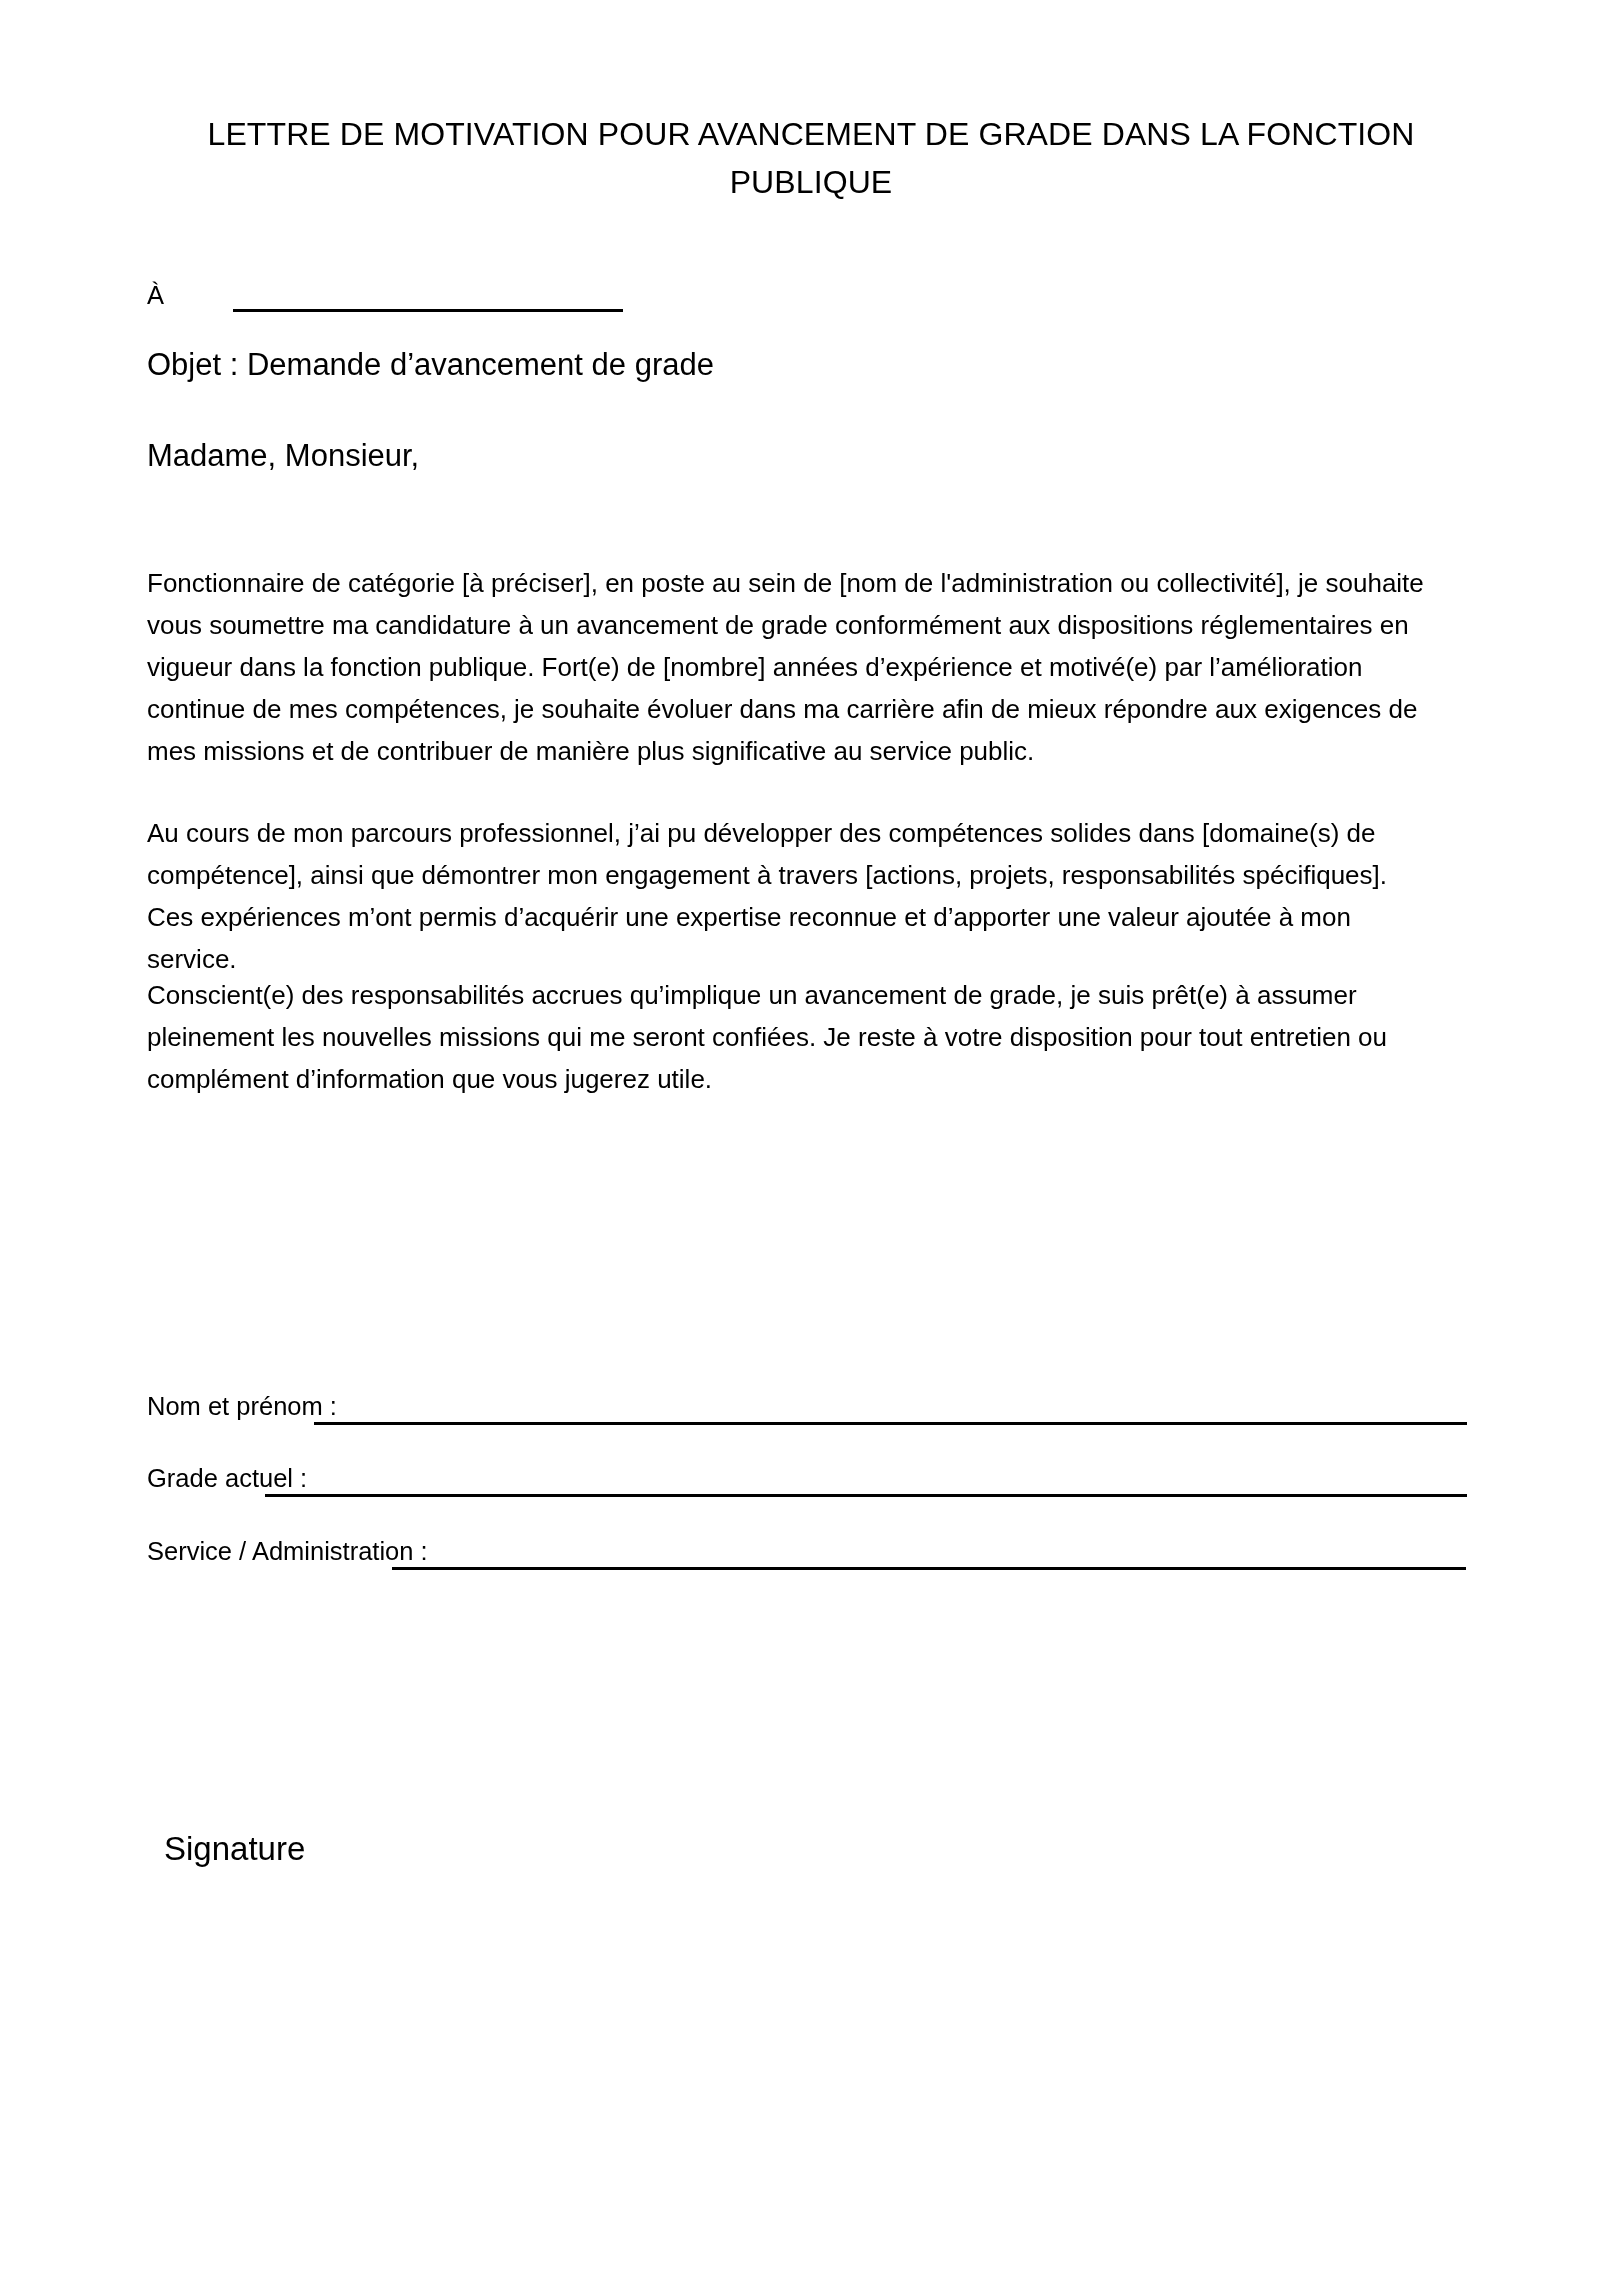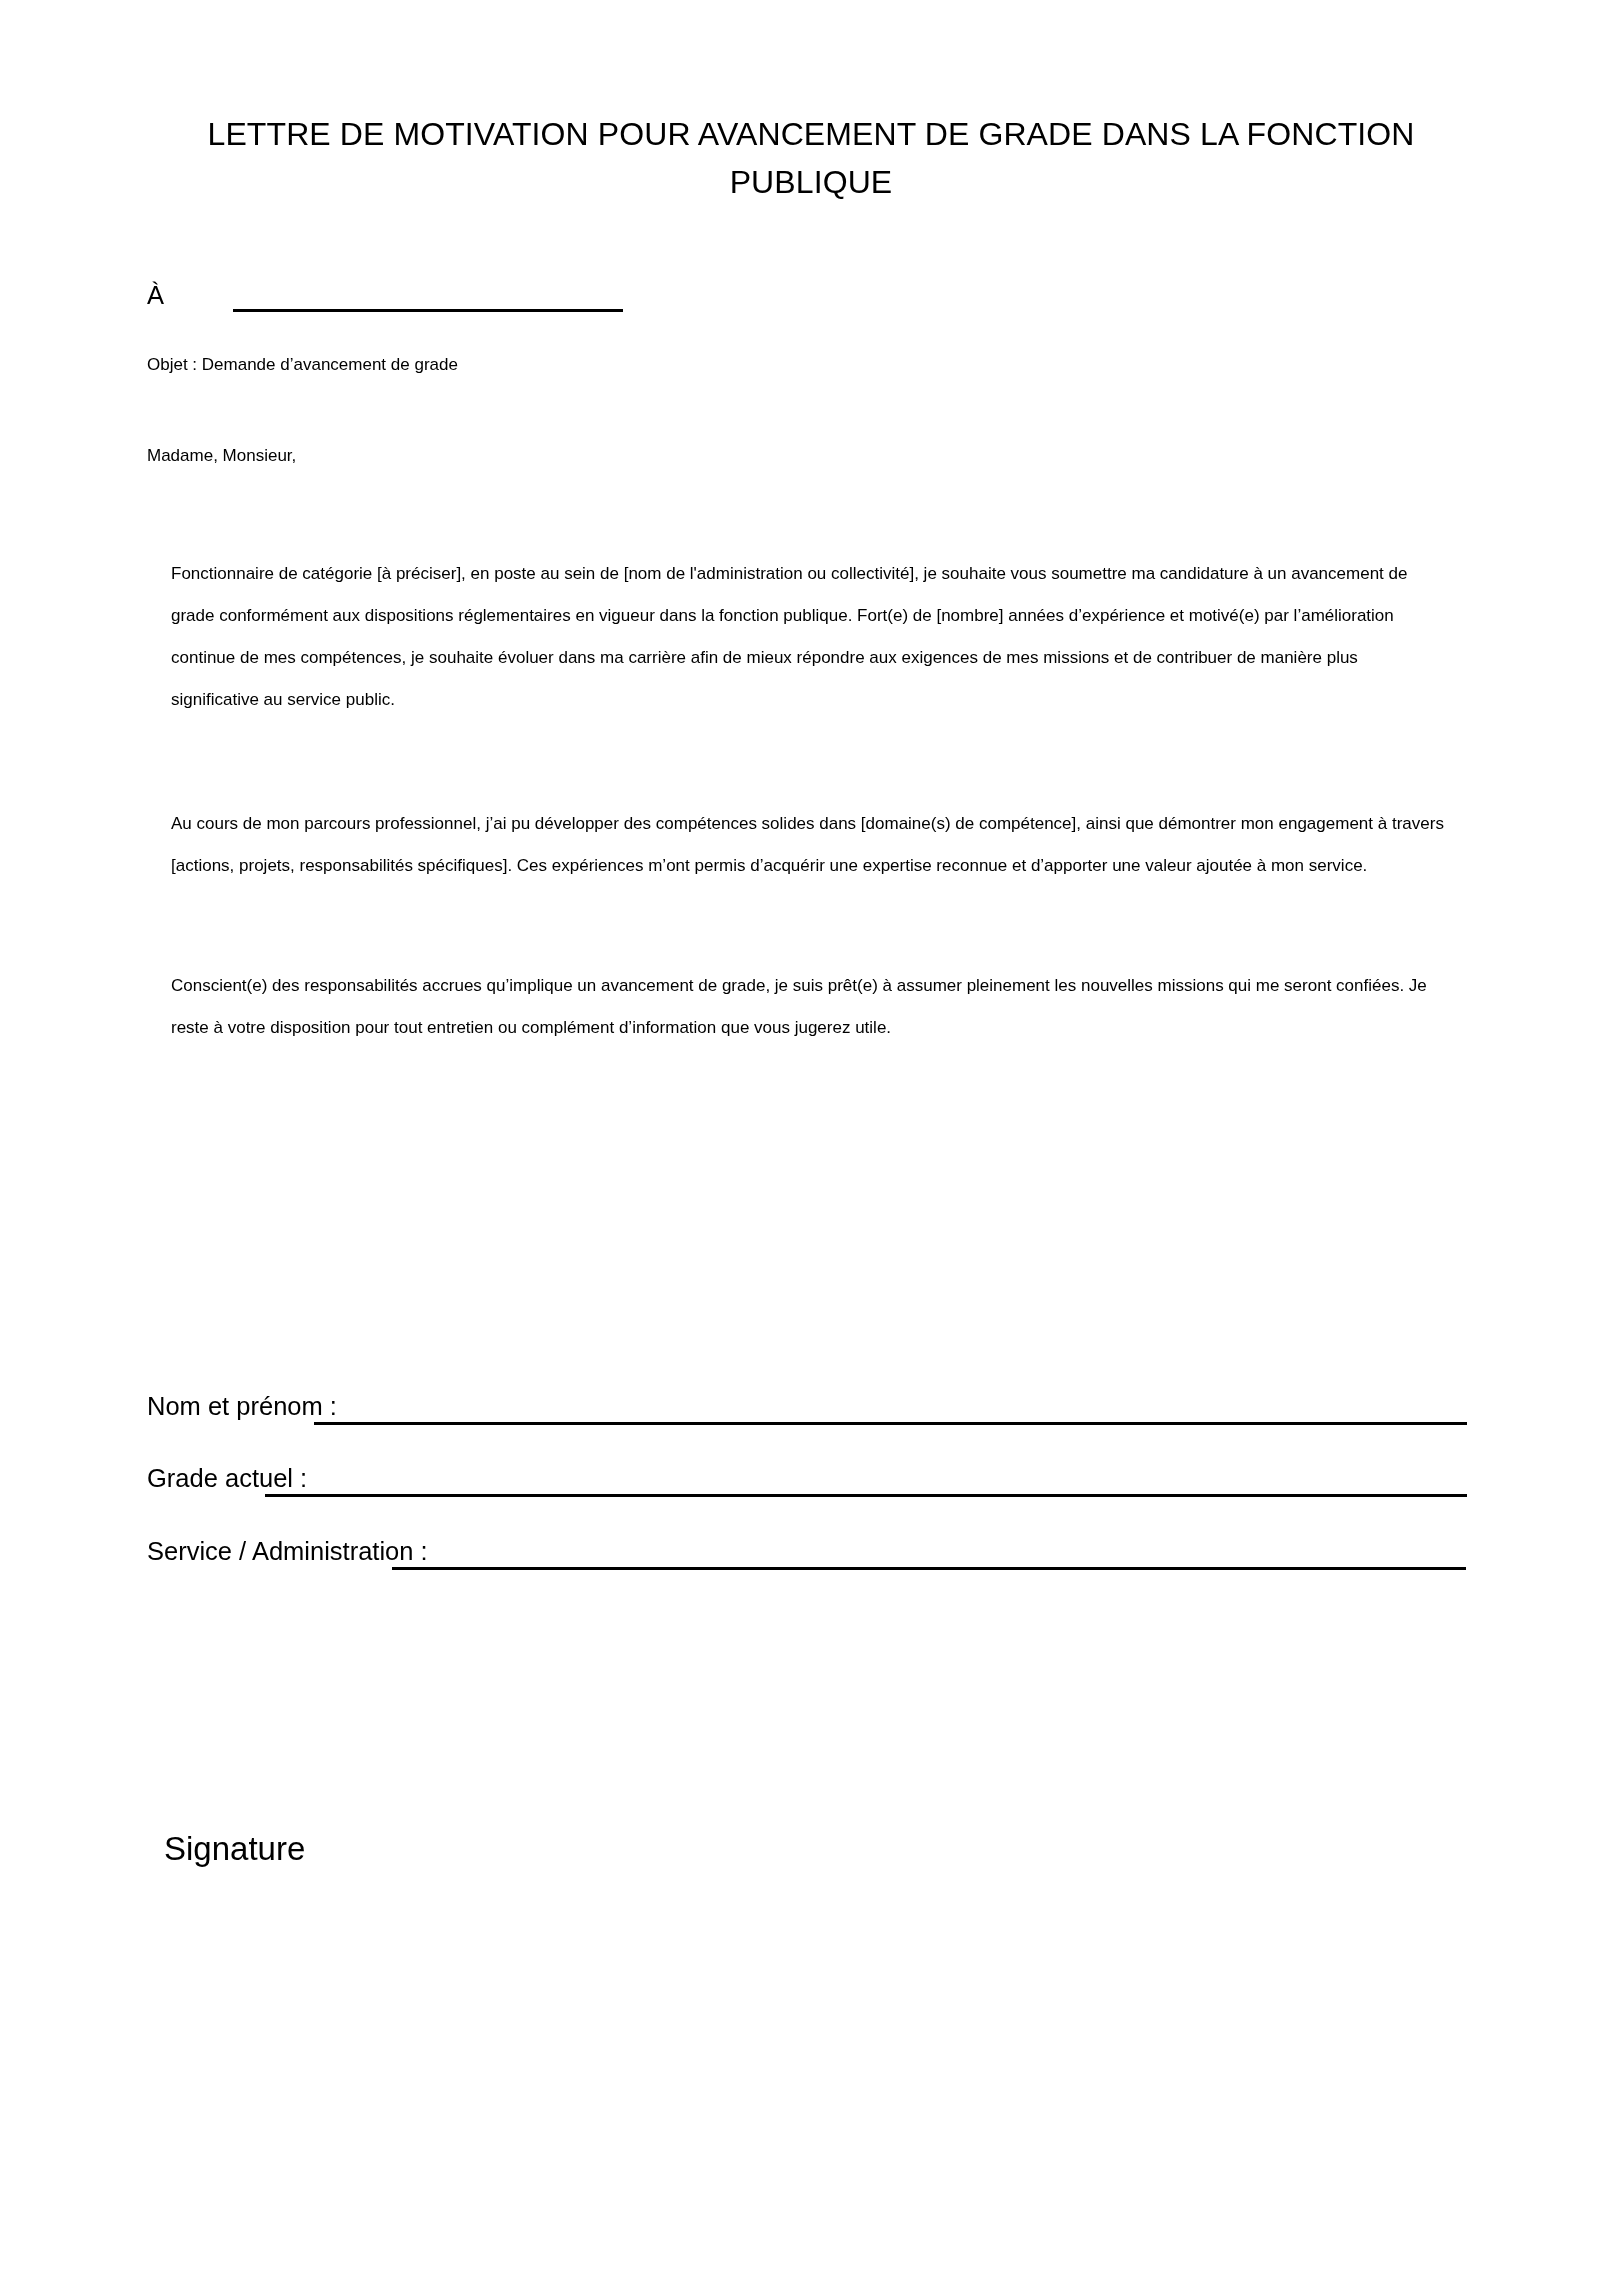--- a/index.html
+++ b/index.html
@@ -57,39 +57,38 @@
     top: 30px;
     width: 390px;
     height: 2.9px;
     background: #000;
   }
 
   
   .line {
     position: absolute;
     left: 147px;
-    font-size: 17px;
+    font-size: 31px;
     line-height: 33px;
     white-space: nowrap;
   }
 
   .subject { top: 348px; }
   .salutation { top: 439px; }
   .closing { top: 1194px; }
 
   
   .para {
     position: absolute;
     left: 147px;
     width: 1279px;
-    font-size: 17px;
+    font-size: 26px;
     line-height: 42px;
     text-align: left;
     color: #000;
-    margin-left: 24px;
   }
   .para-1 { top: 536px; }
   .para-2 { top: 786px; }
   .para-3 { top: 948px; }
 
   
   .field {
     position: absolute;
     left: 147px;
     width: 1323px;

